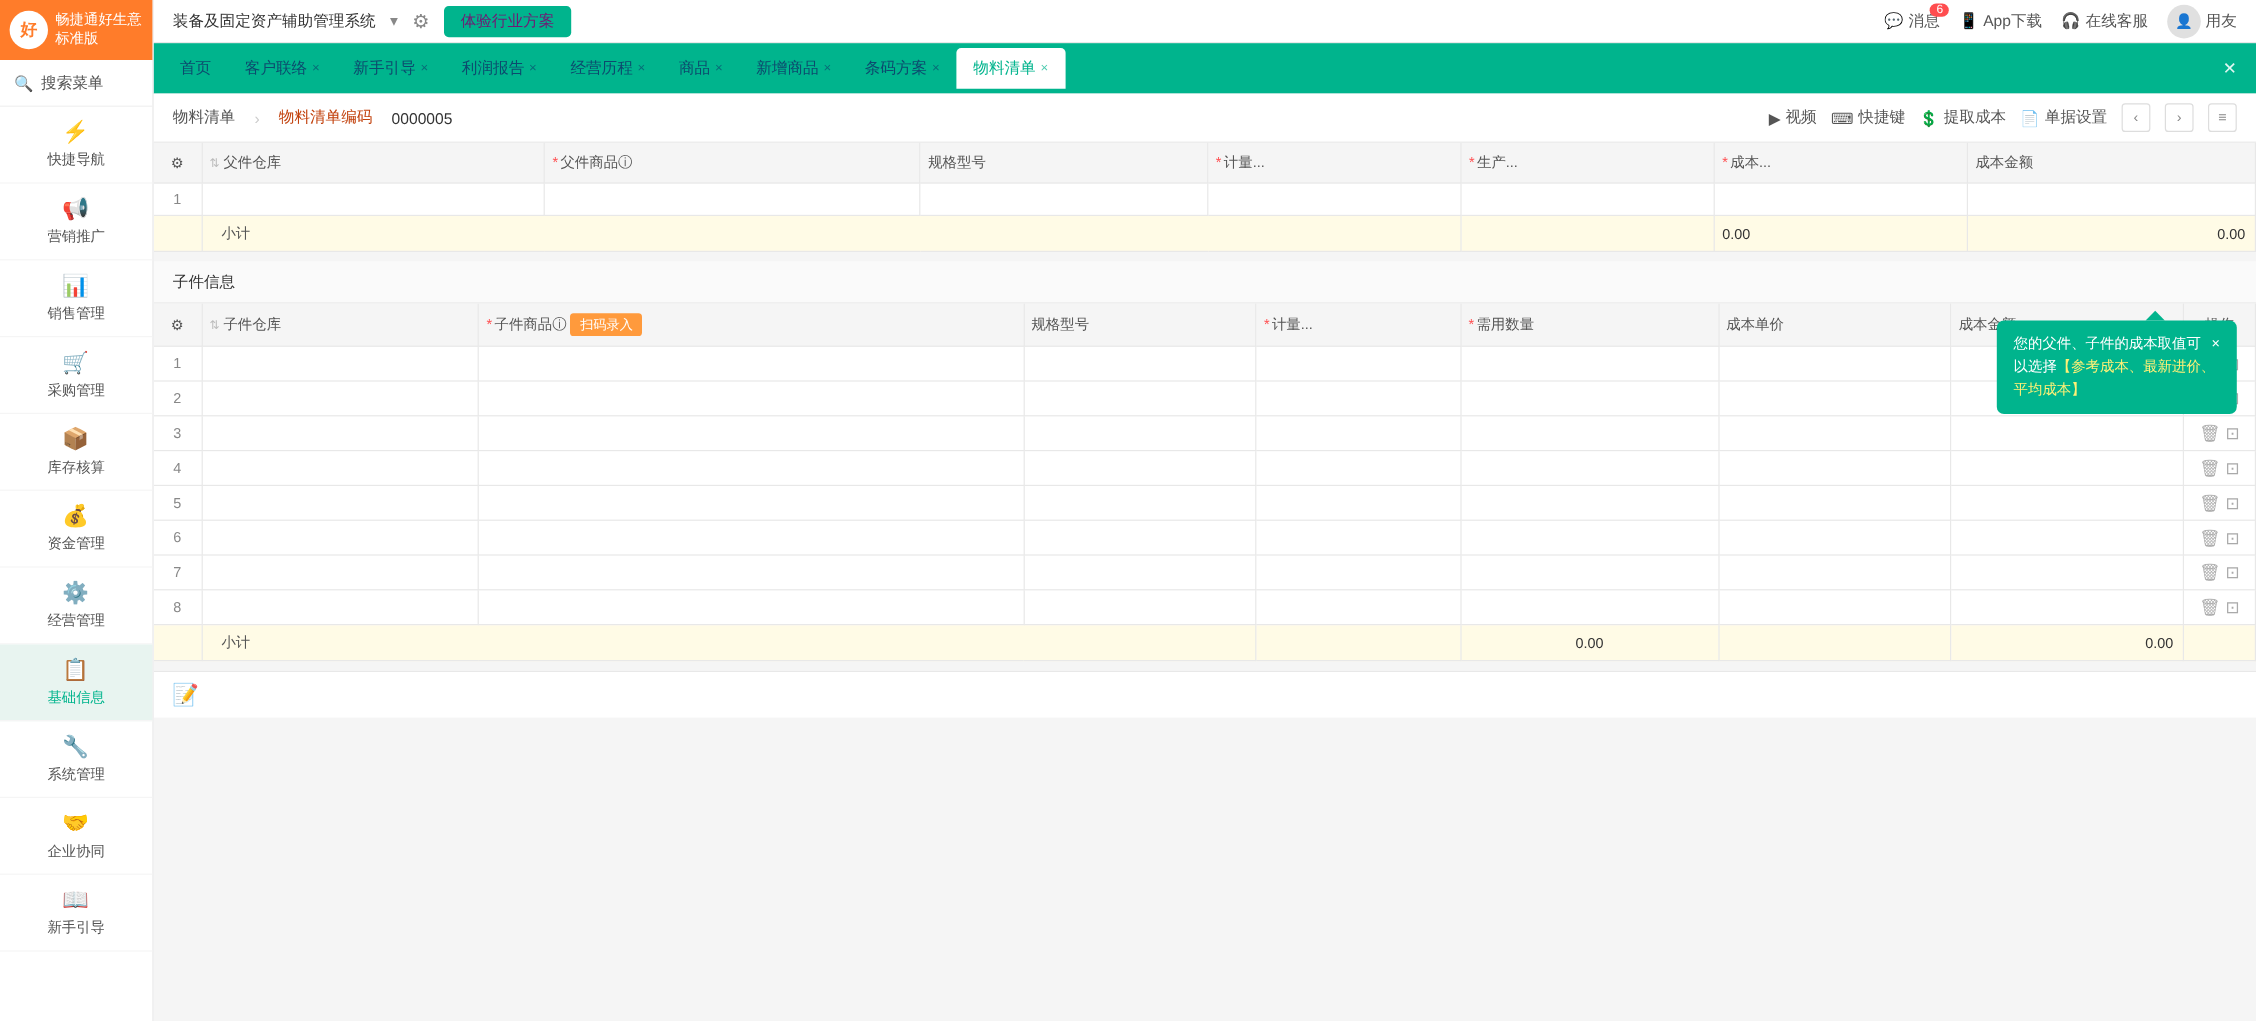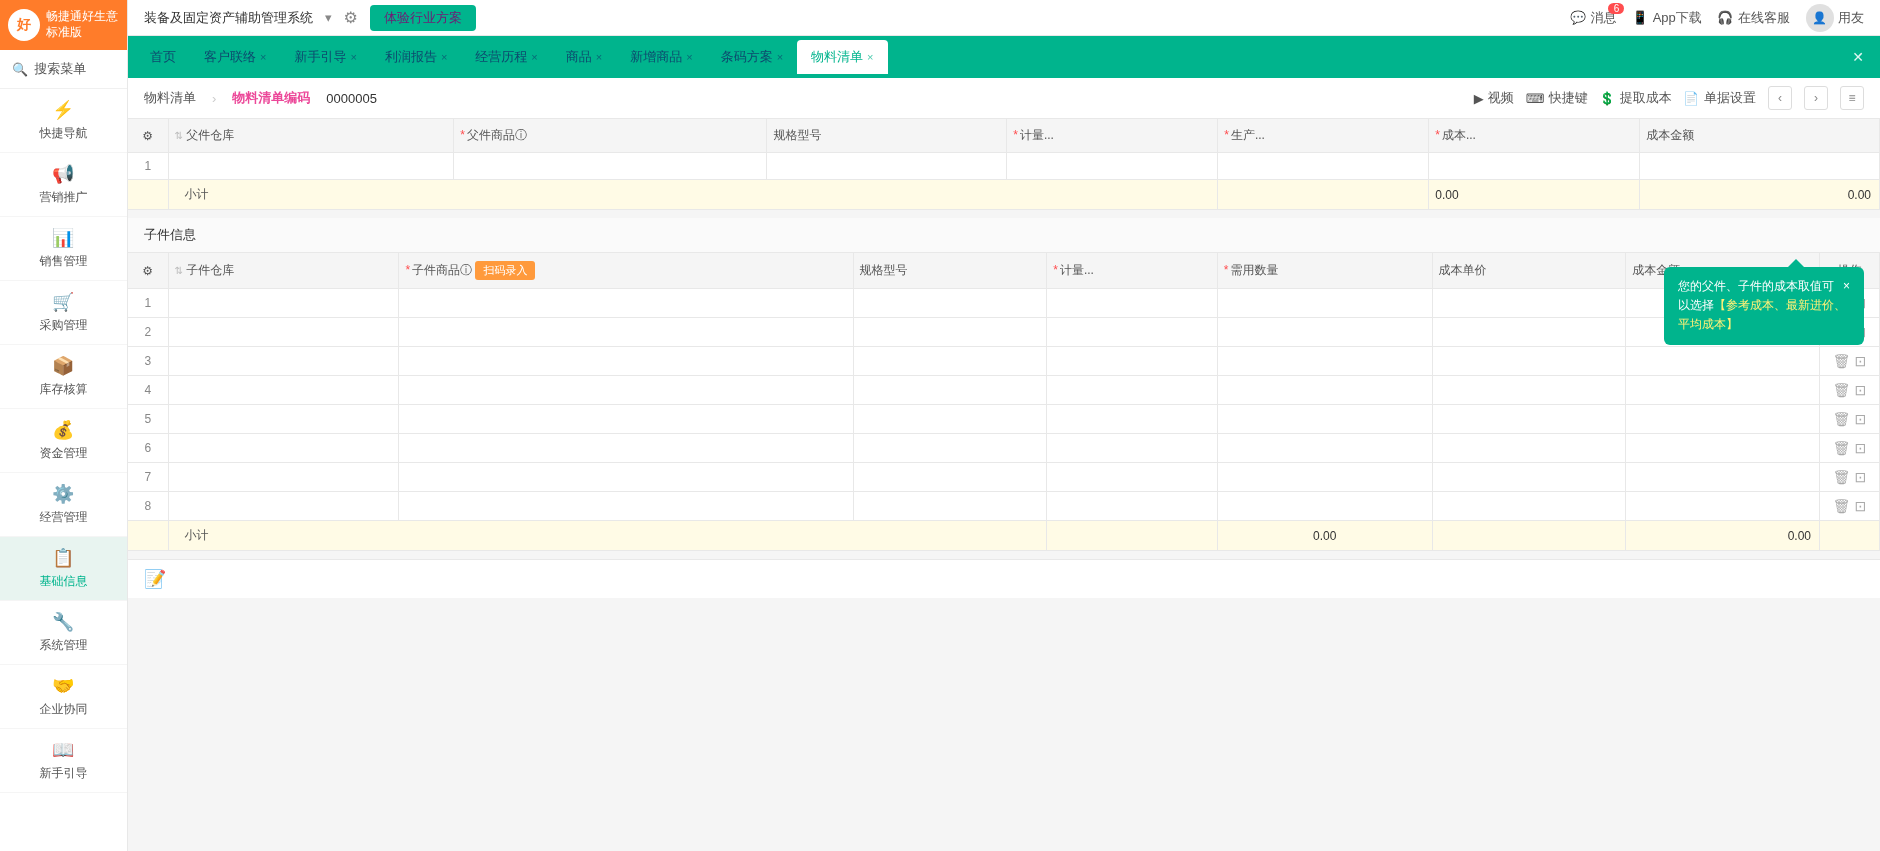--- a/index.html
+++ b/index.html
@@ -188,21 +188,21 @@
       align-items: center;
       gap: 16px;
       border-bottom: 1px solid #e8e8e8;
       flex-shrink: 0;
     }
     .breadcrumb-item {
       font-size: 13px;
       color: #555;
       cursor: pointer;
     }
-    .breadcrumb-item.active { color: #ec4899; font-weight: 700; }
+    .breadcrumb-item.active { color: #c2410c; font-weight: 400; }
     .doc-code { color: #333; font-size: 13px; font-weight: 500; }
     .sub-header-right {
       margin-left: auto;
       display: flex;
       align-items: center;
       gap: 12px;
     }
     .sub-header-action {
       display: flex;
       align-items: center;

